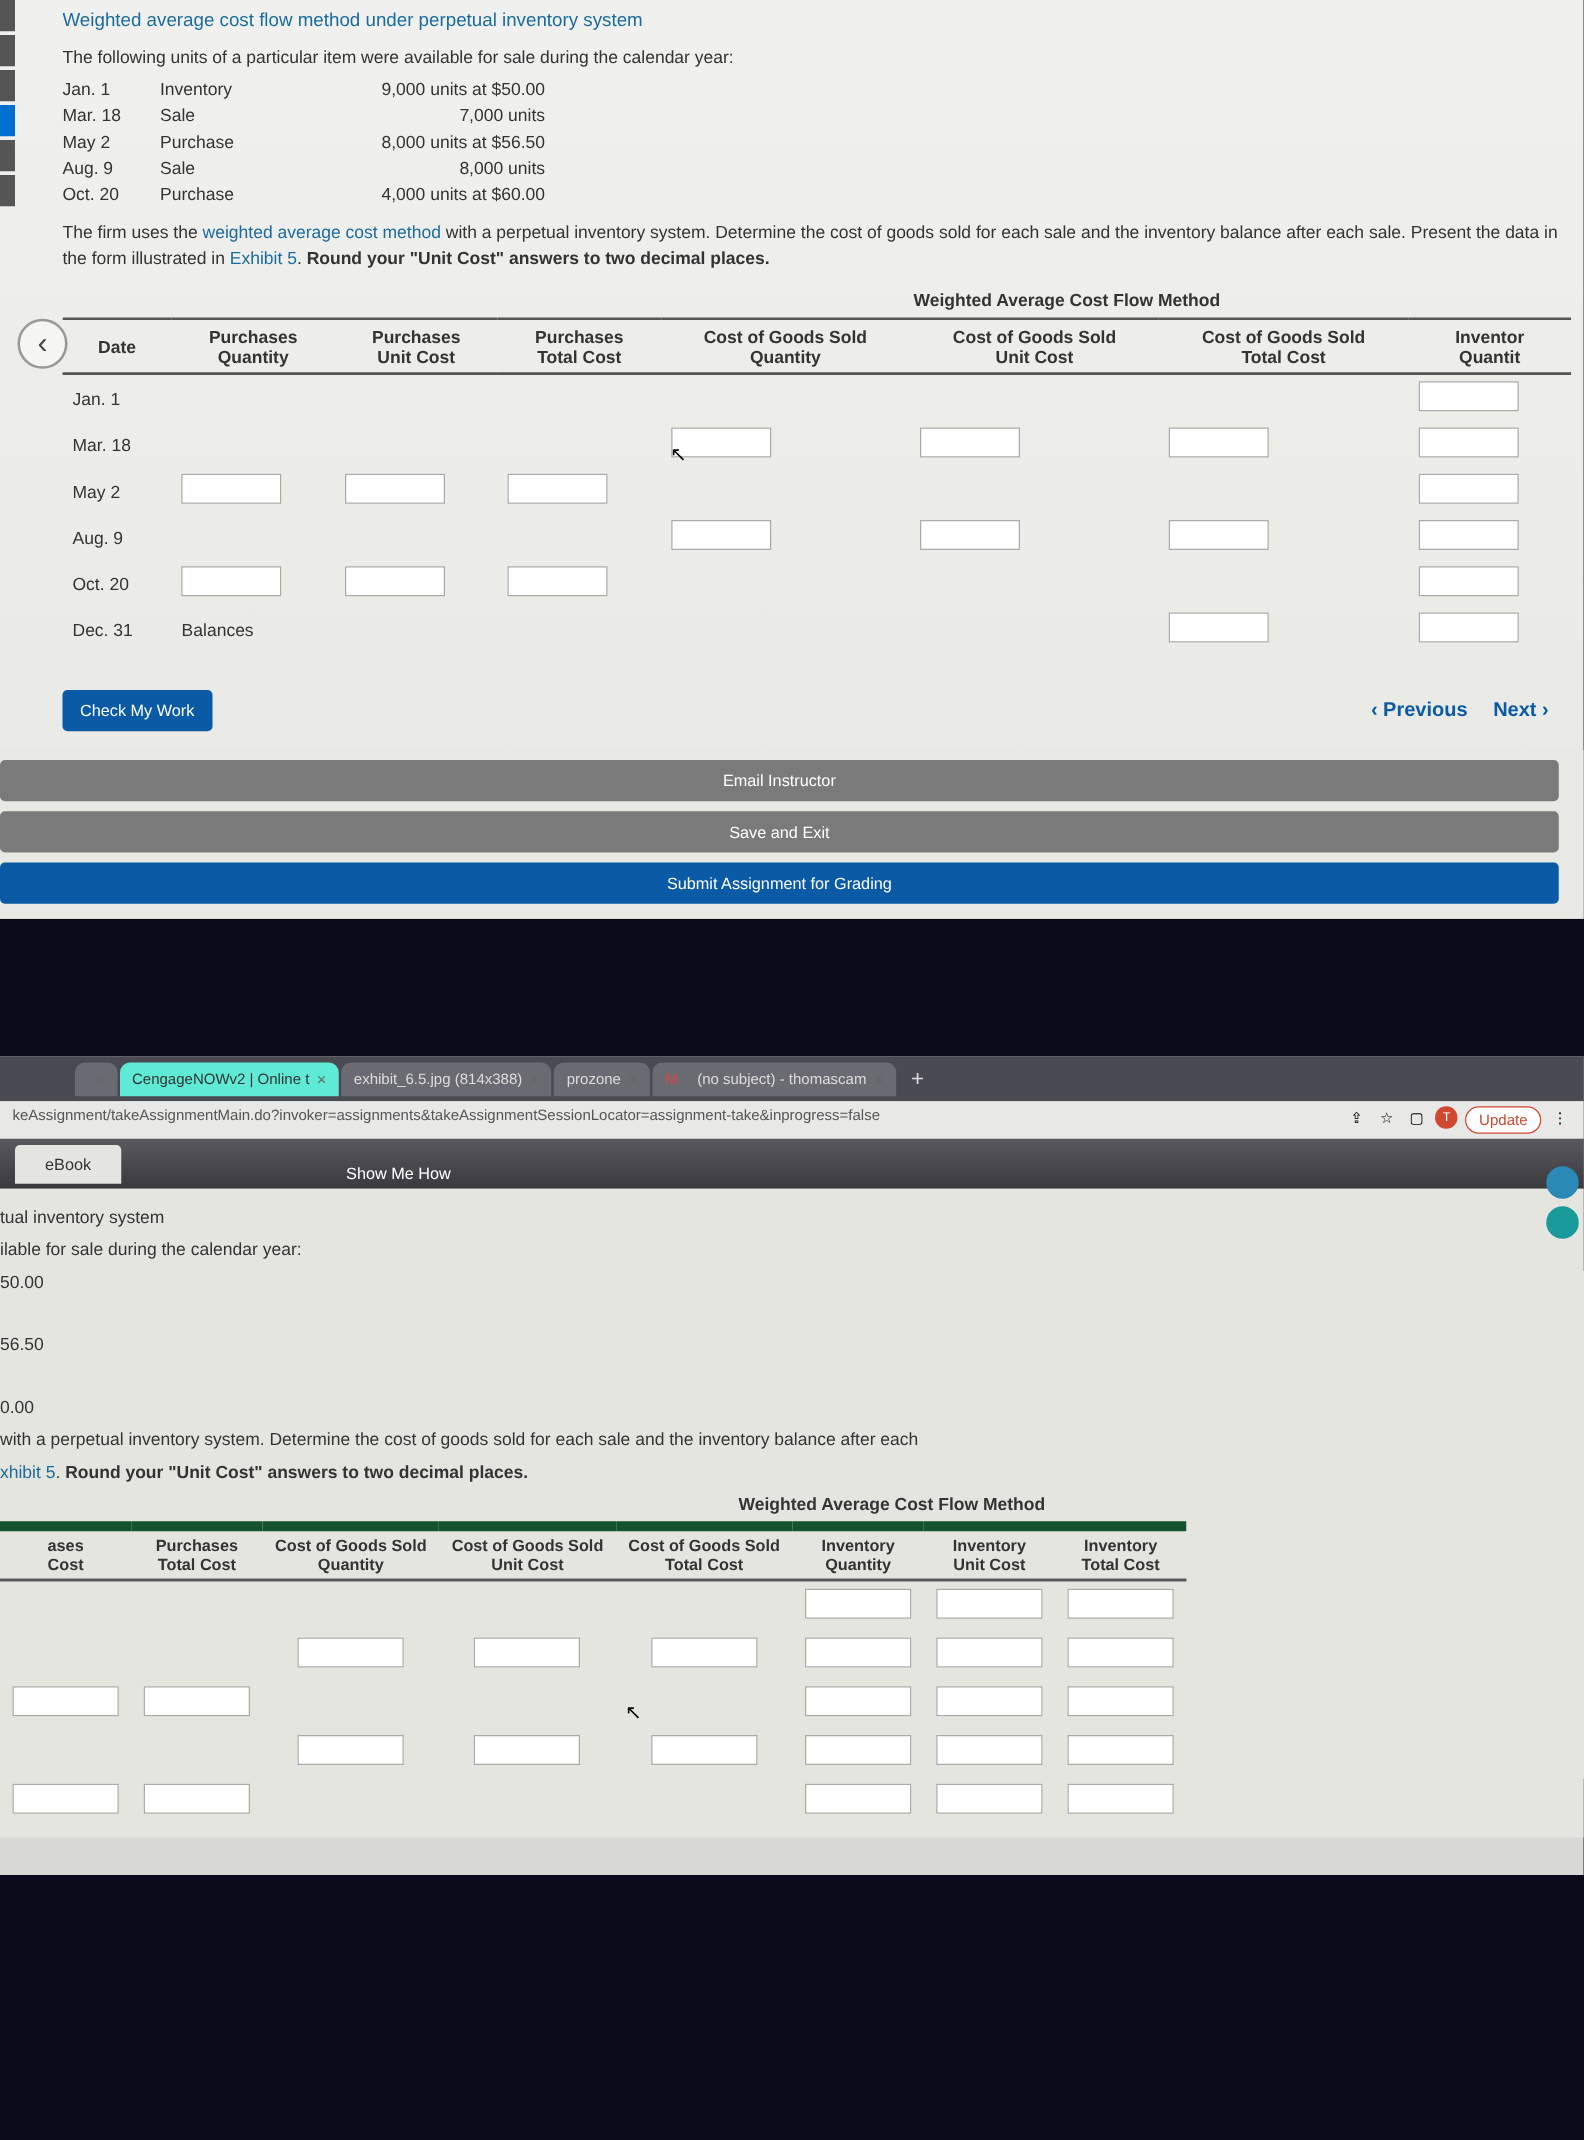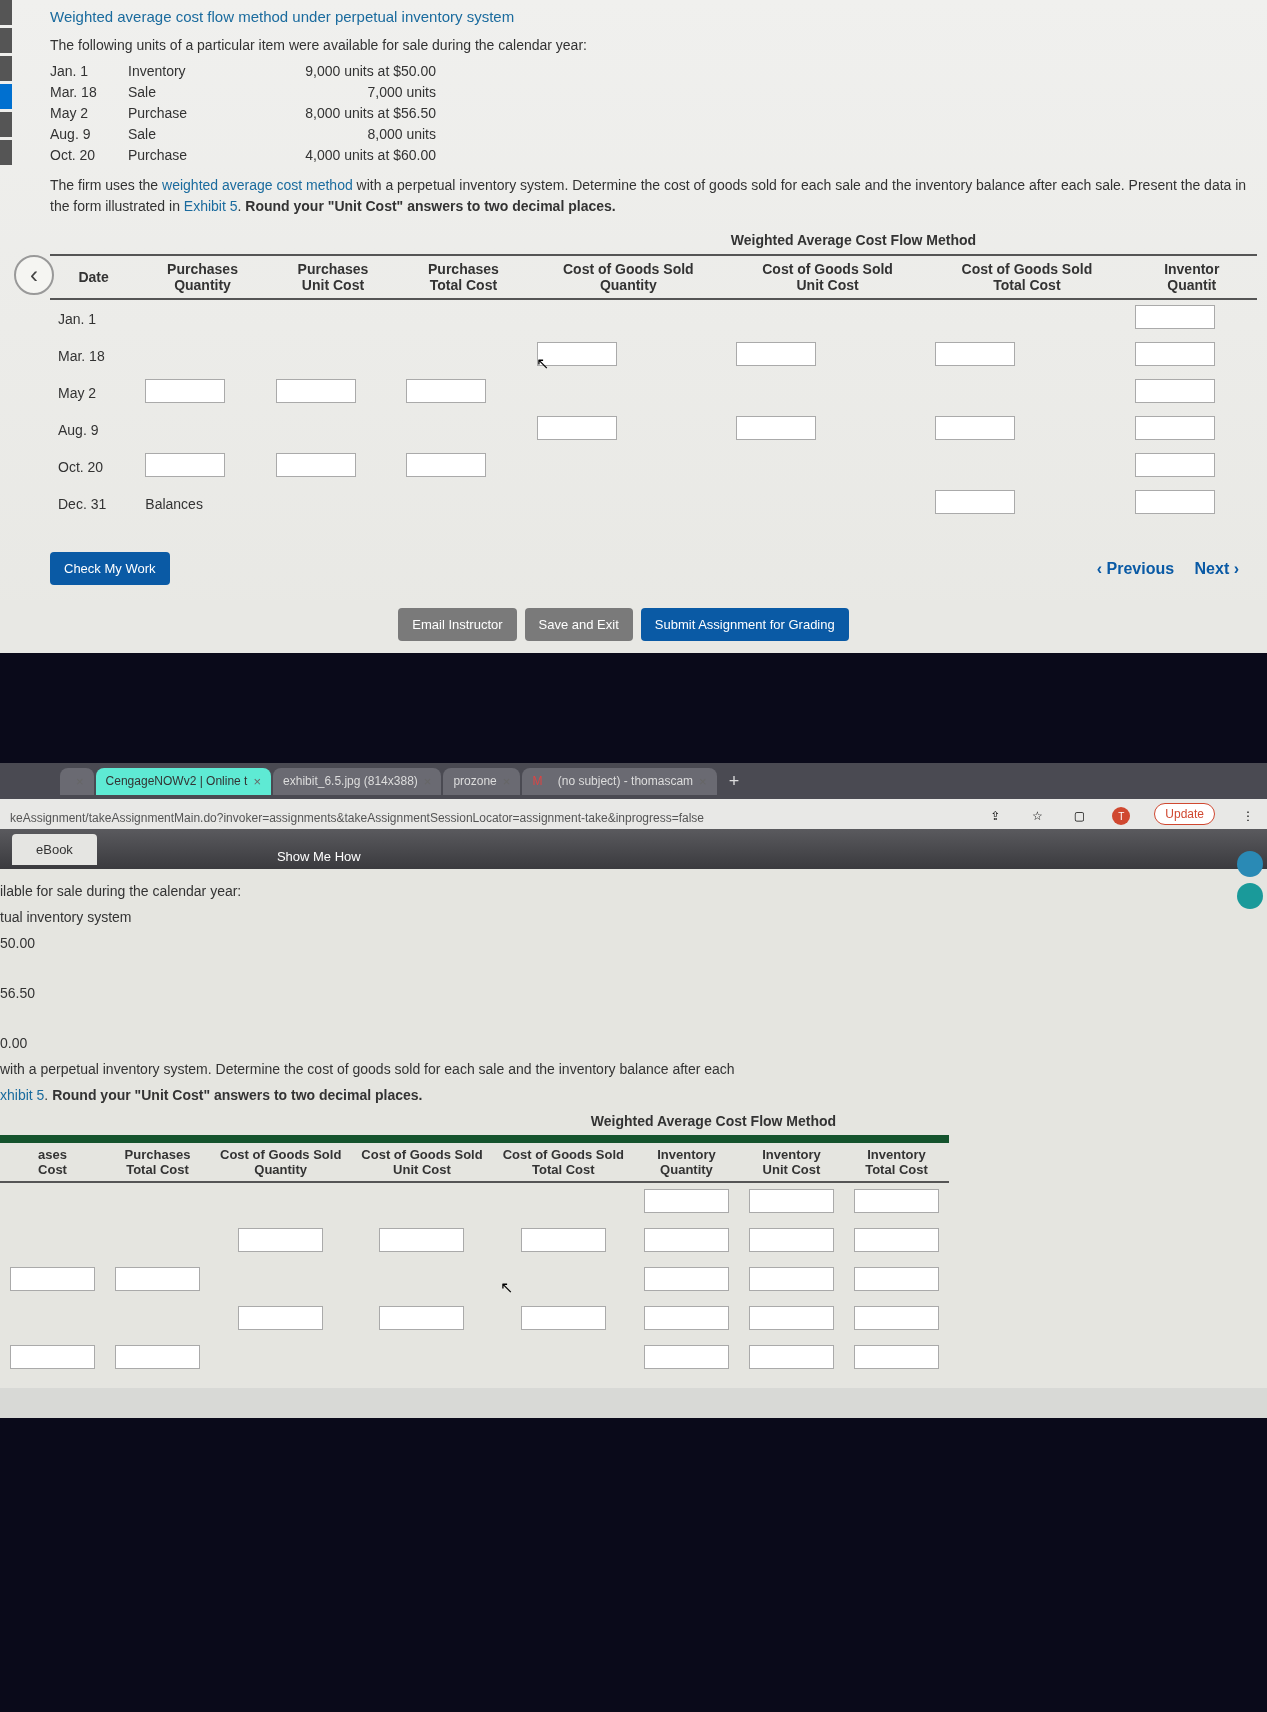--- a/index.html
+++ b/index.html
@@ -24,29 +24,29 @@
 .grid-title { text-align: center; font-weight: bold; margin-bottom: 6px; font-size: 14px; padding-left: 400px; }
 table.grid { border-collapse: collapse; width: 100%; }
 table.grid th { border-top: 2px solid #555; border-bottom: 2px solid #555; padding: 5px 8px; font-size: 14px; font-weight: bold; text-align: center; }
 table.grid td { padding: 5px 8px; font-size: 14px; text-align: left; }
 .cell-input { width: 80px; height: 24px; border: 1px solid #aaa; background: #fff; display: inline-block; }
 .bottom-bar { display: flex; justify-content: space-between; padding: 10px 20px 15px 50px; align-items: center; }
 .btn { padding: 9px 14px; border-radius: 4px; font-size: 13px; cursor: pointer; color: #fff; border: none; }
 .btn-blue { background: #0a5aa5; }
 .btn-grey { background: #7a7a7a; }
 .nav-link { color: #0a5aa5; font-size: 16px; font-weight: bold; cursor: pointer; padding: 4px 8px; }
-.action-row { display: flex; justify-content: center; gap: 8px; padding: 8px 20px 12px 0; background: #e8e8e4; }
+.action-row { display: flex; justify-content: flex-end; gap: 8px; padding: 8px 20px 12px 0; background: #e8e8e4; flex-direction: column; }
 .gap-black { height: 110px; background: #0a0a1a; }
 .screen-bottom { background: #d8d9d6; position: relative; padding-bottom: 30px; }
 .tabs-bar { display: flex; align-items: center; background: #4a4a52; height: 36px; padding-left: 60px; gap: 0; font-size: 12px; }
 .tab { background: #5eead4; padding: 6px 10px; border-radius: 8px 8px 0 0; display: flex; align-items: center; gap: 6px; color: #333; margin-right: 2px; }
 .tab .x { color: #666; cursor: pointer; font-size: 13px; }
 .tab.dark { background: #6a6a72; color: #ddd; }
 .plus-tab { color: #ddd; padding: 0 10px; font-size: 18px; cursor: pointer; }
-.url-bar { display: flex; align-items: flex-end; background: #e8e8e6; padding: 4px 10px; font-size: 12px; gap: 24px; }
+.url-bar { display: flex; align-items: flex-start; background: #e8e8e6; padding: 4px 10px; font-size: 12px; gap: 6px; }
 .url-text { flex: 1; color: #555; white-space: nowrap; overflow: hidden; }
 .url-icon { width: 18px; height: 18px; display: flex; align-items: center; justify-content: center; }
 .update-btn { border: 1px solid #d04830; color: #d04830; border-radius: 14px; padding: 3px 10px; font-size: 12px; background: #fff; }
 .toolbar2 { background: linear-gradient(to bottom, #5a5a5e, #3a3a3e); display: flex; align-items: center; height: 40px; }
 .tool-tab { background: #e5e5e2; padding: 8px 24px; font-size: 13px; color: #333; border-radius: 4px 4px 0 0; margin-left: 12px; }
 .showme { color: #fff; font-size: 13px; margin-left: 180px; margin-top: 14px; }
 .side-icons { position: absolute; right: 4px; top: 88px; display: flex; flex-direction: column; gap: 6px; }
 .side-ic { width: 26px; height: 26px; border-radius: 50%; background: #2a8ab5; }
 .side-ic.teal { background: #1a9a9a; }
 .content-bottom { margin-left: 0; padding: 14px 40px 10px 0; font-size: 14px; color: #333; background: #e5e5e0; }
@@ -240,22 +240,22 @@
   <div class="toolbar2">
     <div class="tool-tab">eBook</div>
     <div class="showme">Show Me How</div>
   </div>
   <div class="side-icons">
     <div class="side-ic"></div>
     <div class="side-ic teal"></div>
   </div>
 
   <div class="content-bottom">
+    <div class="line">tual inventory system</div>
     <div class="line">ilable for sale during the calendar year:</div>
-    <div class="line">tual inventory system</div>
     <div class="line">50.00</div>
     <div style="height:24px"></div>
     <div class="line">56.50</div>
     <div style="height:24px"></div>
     <div class="line">0.00</div>
     <div class="line">with a perpetual inventory system. Determine the cost of goods sold for each sale and the inventory balance after each</div>
     <div class="line"><span class="link" style="color:#1a6b9e">xhibit 5</span><span>. </span><b>Round your "Unit Cost" answers to two decimal places.</b></div>
 
     <div class="grid2-title">Weighted Average Cost Flow Method</div>
     <table class="grid2">

